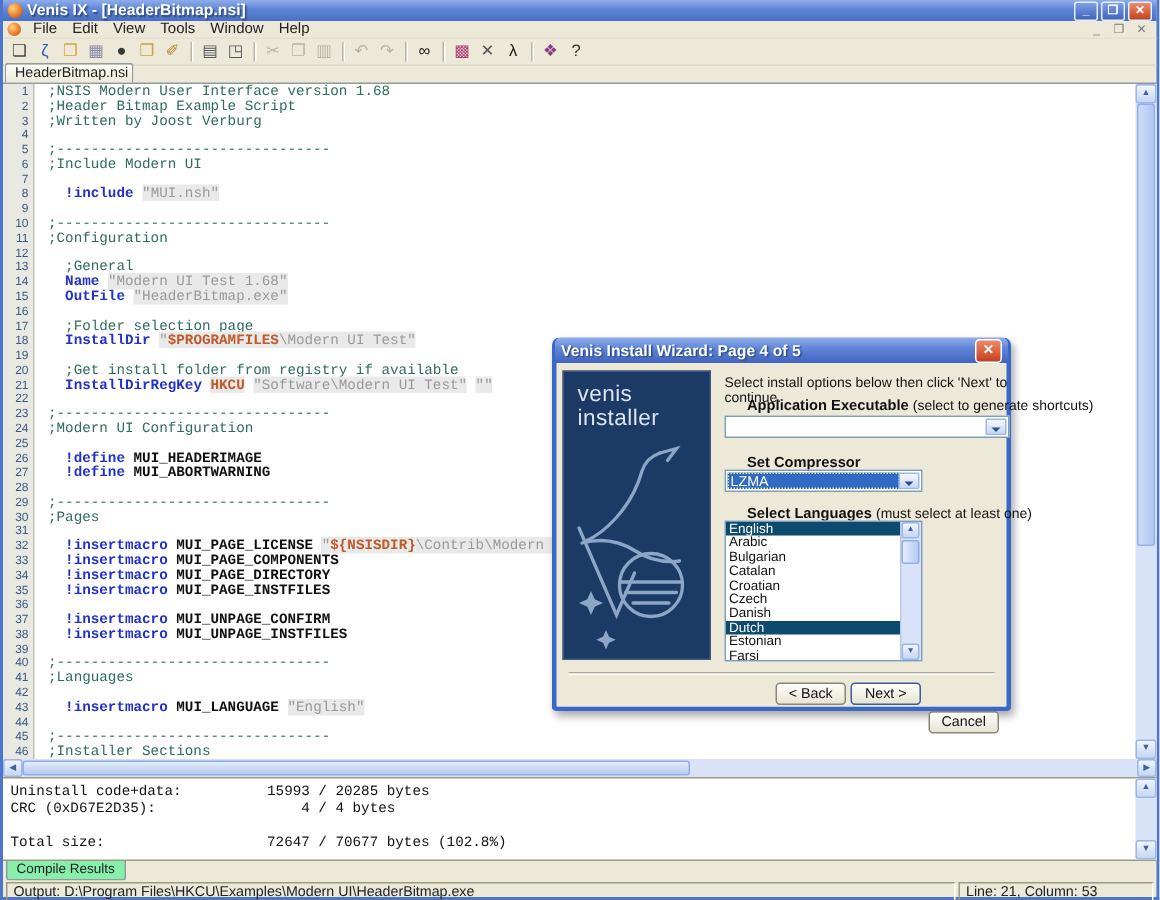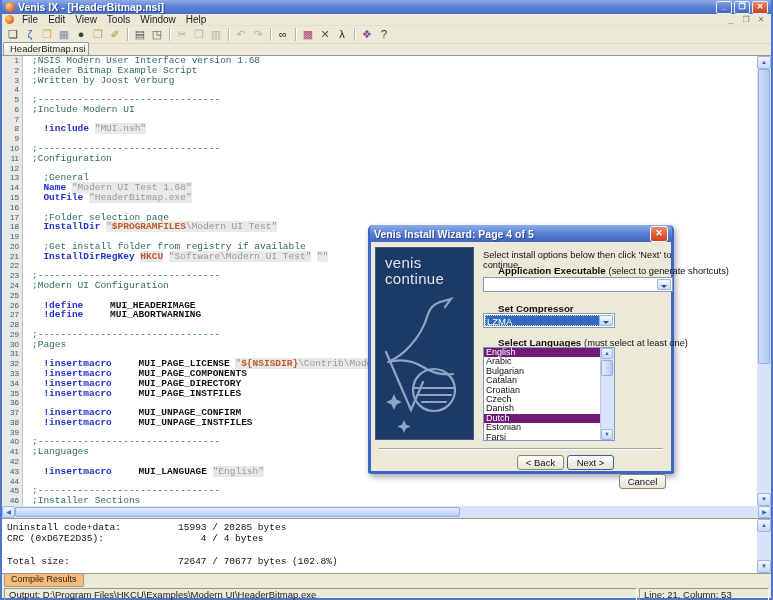--- a/index.html
+++ b/index.html
@@ -33,21 +33,21 @@
   
   .editor{position:relative;height:450px;background:#fff;overflow:hidden;}
   .gutter{position:absolute;left:0;top:0;bottom:0;width:20px;background:#e9e9e3;border-right:1px solid #c4c4ba;
     font-size:8px;color:#3c5a80;text-align:right;}
   .gutter div{height:9.783px;line-height:9.9px;padding-right:3px;}
   .code{position:absolute;left:21px;top:0;right:14px;bottom:0;padding-left:9px;
     font-family:"Liberation Mono","DejaVu Sans Mono",monospace;font-size:9.5px;white-space:pre;overflow:hidden;}
   .code .ln{height:9.783px;line-height:9.9px;}
   .tk-c{color:#2f6b60;}
   .tk-k{color:#2230cc;font-weight:bold;}
-  .tk-i{color:#111;font-weight:bold;margin-left:21px;}
+  .tk-i{color:#111;font-weight:bold;}
   .tk-s{color:#999;background:#e9e9e9;}
   .tk-v{color:#c05a2a;font-weight:bold;background:#e9e9e9;}
   .tk-p{color:#111;}
   
   .vscroll{position:absolute;right:0;top:0;bottom:0;width:14px;background:#d8e2f8;}
   .vscroll .arr{position:absolute;left:0;width:14px;height:13px;background:linear-gradient(180deg,#f0f4fd,#c6d6f5);
     border:1px solid #9db7e4;box-sizing:border-box;border-radius:2px;color:#3c61a8;font-size:6px;line-height:11px;text-align:center;}
   .vscroll .arr.up{top:0;} .vscroll .arr.down{bottom:0;}
   .vscroll .thumb{position:absolute;left:1px;width:12px;background:linear-gradient(90deg,#cdddf8,#aec7f2);
     border:1px solid #90aee4;border-radius:2px;box-sizing:border-box;}
@@ -60,21 +60,21 @@
   
   .outputwrap{position:relative;height:56px;background:#fff;border:1px solid #9d9a84;border-left:none;border-right:none;box-sizing:border-box;}
   .outputwrap pre{margin:0;padding:3px 5px;font-family:"Liberation Mono","DejaVu Sans Mono",monospace;
     font-size:9.5px;line-height:11.4px;color:#111;}
   .outvscroll{position:absolute;right:0;top:0;bottom:0;width:14px;background:#d8e2f8;}
   .outvscroll .arr{position:absolute;left:0;width:14px;height:13px;background:linear-gradient(180deg,#f0f4fd,#c6d6f5);
     border:1px solid #9db7e4;box-sizing:border-box;border-radius:2px;color:#3c61a8;font-size:6px;line-height:11px;text-align:center;}
   .outvscroll .arr.up{top:0;} .outvscroll .arr.down{bottom:0;}
   
   .resultsrow{height:13px;display:flex;align-items:flex-start;padding-left:2px;}
-  .res-tab{font-size:9px;padding:0 6px;background:#fdba74;border:1px solid #919b9c;border-top:none;
+  .res-tab{font-size:9px;padding:0 6px;background:#86efac;border:1px solid #919b9c;border-top:none;
     border-radius:0 0 2px 2px;height:12px;line-height:11px;color:#222;}
   
   .statusbar{height:13px;display:flex;gap:2px;padding:1px 2px 0 2px;box-sizing:border-box;font-size:9.5px;color:#222;}
   .status-box{border:1px solid;border-color:#9d9a84 #fff #fff #9d9a84;padding:0 4px;height:11px;line-height:11px;
     white-space:nowrap;overflow:hidden;}
   .status-box.left{flex:1;}
   .status-box.right{width:120px;flex:none;}
   
   .dialog{position:absolute;left:366px;top:225px;width:306px;height:249px;box-sizing:border-box;
     border:3px solid #3a67c8;border-top:none;border-radius:5px 5px 3px 3px;background:#ece9d8;
@@ -95,21 +95,21 @@
   .dlg-label .hint{font-weight:normal;font-size:9.3px;}
   .combo{position:absolute;left:112px;height:15px;background:#fff;border:1px solid #7f9db9;box-sizing:border-box;}
   .combo .val{position:absolute;left:1px;top:1px;bottom:1px;right:14px;font-size:9.5px;line-height:11px;padding:1px 0 0 2px;}
   .combo .val.sel{background:#316ac5;color:#fff;outline:1px dotted #f4e79a;outline-offset:-1px;}
   .combo .btn{position:absolute;right:1px;top:1px;bottom:1px;width:12px;background:linear-gradient(180deg,#f6f8fd,#c6d6f5);
     border:1px solid #9db7e4;border-radius:1px;}
   .combo .btn::after{content:"";position:absolute;left:3px;top:5px;border:3px solid transparent;border-top-color:#2b4f8a;}
   .listbox{position:absolute;left:112px;top:105px;width:132px;height:94px;background:#fff;border:1px solid #7f9db9;box-sizing:border-box;overflow:hidden;}
   .listbox ul{list-style:none;margin:0;padding:0 13px 0 0;}
   .listbox li{height:9.4px;line-height:9.6px;font-size:9px;padding-left:2px;color:#111;white-space:nowrap;}
-  .listbox li.sel{background:#701a75;color:#fff;}
+  .listbox li.sel{background:#0c4a6e;color:#fff;}
   .list-scroll{position:absolute;right:0;top:0;bottom:0;width:13px;background:#d8e2f8;border-left:1px solid #b9c9ea;}
   .list-scroll .arr{position:absolute;left:0;width:12px;height:11px;background:linear-gradient(180deg,#f0f4fd,#c6d6f5);
     border:1px solid #9db7e4;box-sizing:border-box;border-radius:2px;color:#3c61a8;font-size:5.5px;line-height:9px;text-align:center;}
   .list-scroll .arr.up{top:0;} .list-scroll .arr.down{bottom:0;}
   .list-scroll .thumb{position:absolute;left:0;top:12px;width:12px;height:16px;background:linear-gradient(90deg,#e3ecfb,#b7cbf3);
     border:1px solid #90aee4;box-sizing:border-box;border-radius:2px;}
   .dlg-sep{position:absolute;left:8px;right:8px;top:206px;height:0;border-top:1px solid #aca899;border-bottom:1px solid #fff;}
   .dlg-btn{position:absolute;top:213px;width:47px;height:15px;box-sizing:border-box;
     background:linear-gradient(180deg,#fefefb,#e7e4d3);border:1px solid #8a8671;border-radius:3px;
     font-size:9.5px;line-height:13px;text-align:center;color:#111;}
@@ -266,21 +266,21 @@
 
   <div class="dialog">
     <div class="dlg-titlebar">
       <span class="dlg-title">Venis Install Wizard: Page 4 of 5</span>
       <span class="dlg-close">✕</span>
     </div>
     <div class="dlg-body">
       <div class="brand-panel">
         <div class="brand-text">
           <div>venis</div>
-          <div>continue</div>
+          <div>installer</div>
         </div>
         <svg class="brand-art" width="98" height="148" viewBox="0 0 98 148">
           <g fill="none" stroke="#8ea6c6" stroke-width="2.2" stroke-linecap="round">
             <path d="M64,6 q-9,3 -12,12 q-5,18 -18,32 q-9,10 -20,15"></path>
             <path d="M64,6 l11,-3 l-6,8"></path>
             <path d="M12,66 q19,-5 35,5 q14,9 30,7"></path>
             <circle cx="58" cy="94" r="21"></circle>
             <path d="M37,92 h42 M41,99 h34 M46,106 h24"></path>
             <path d="M10,56 L35,114 L47,86"></path>
           </g>

